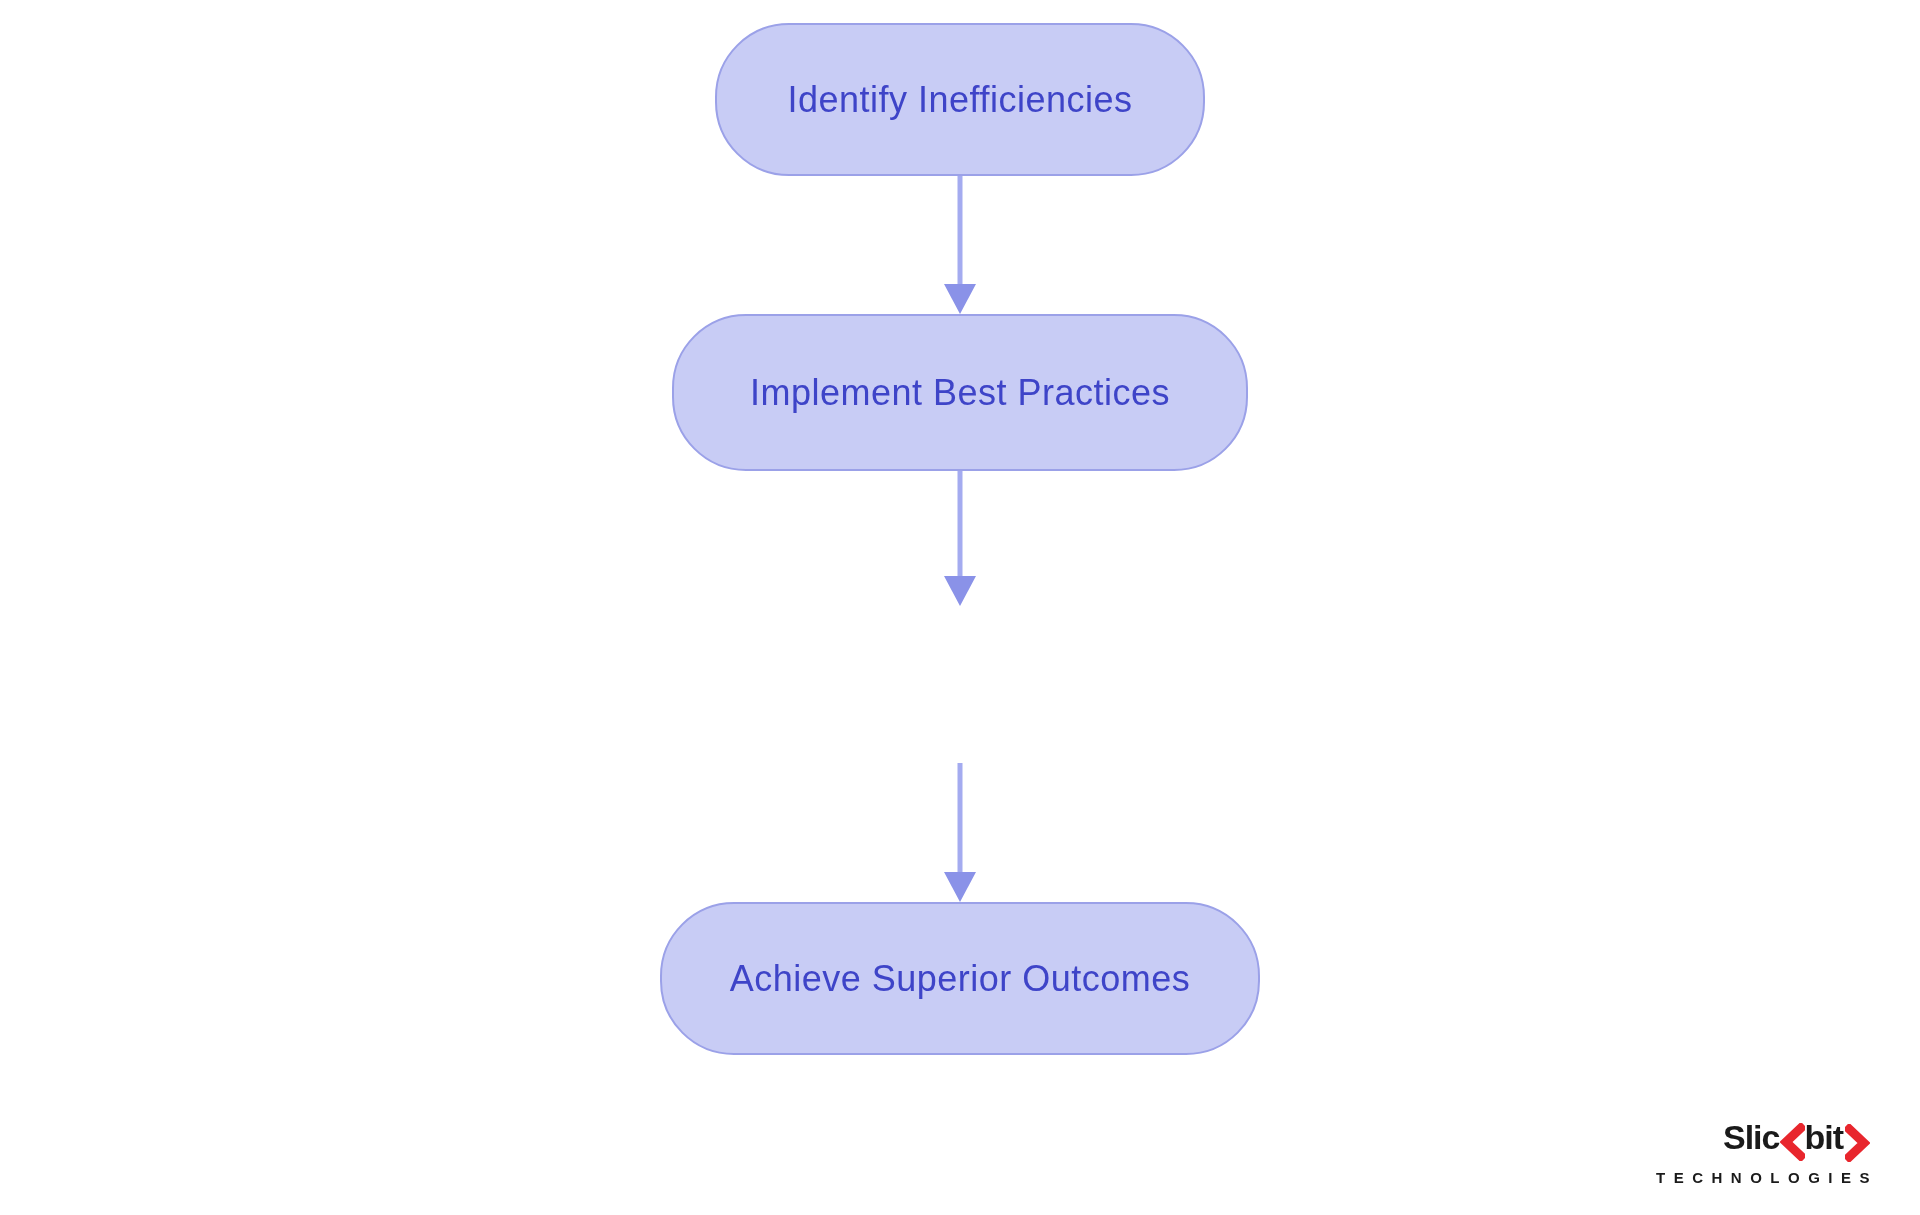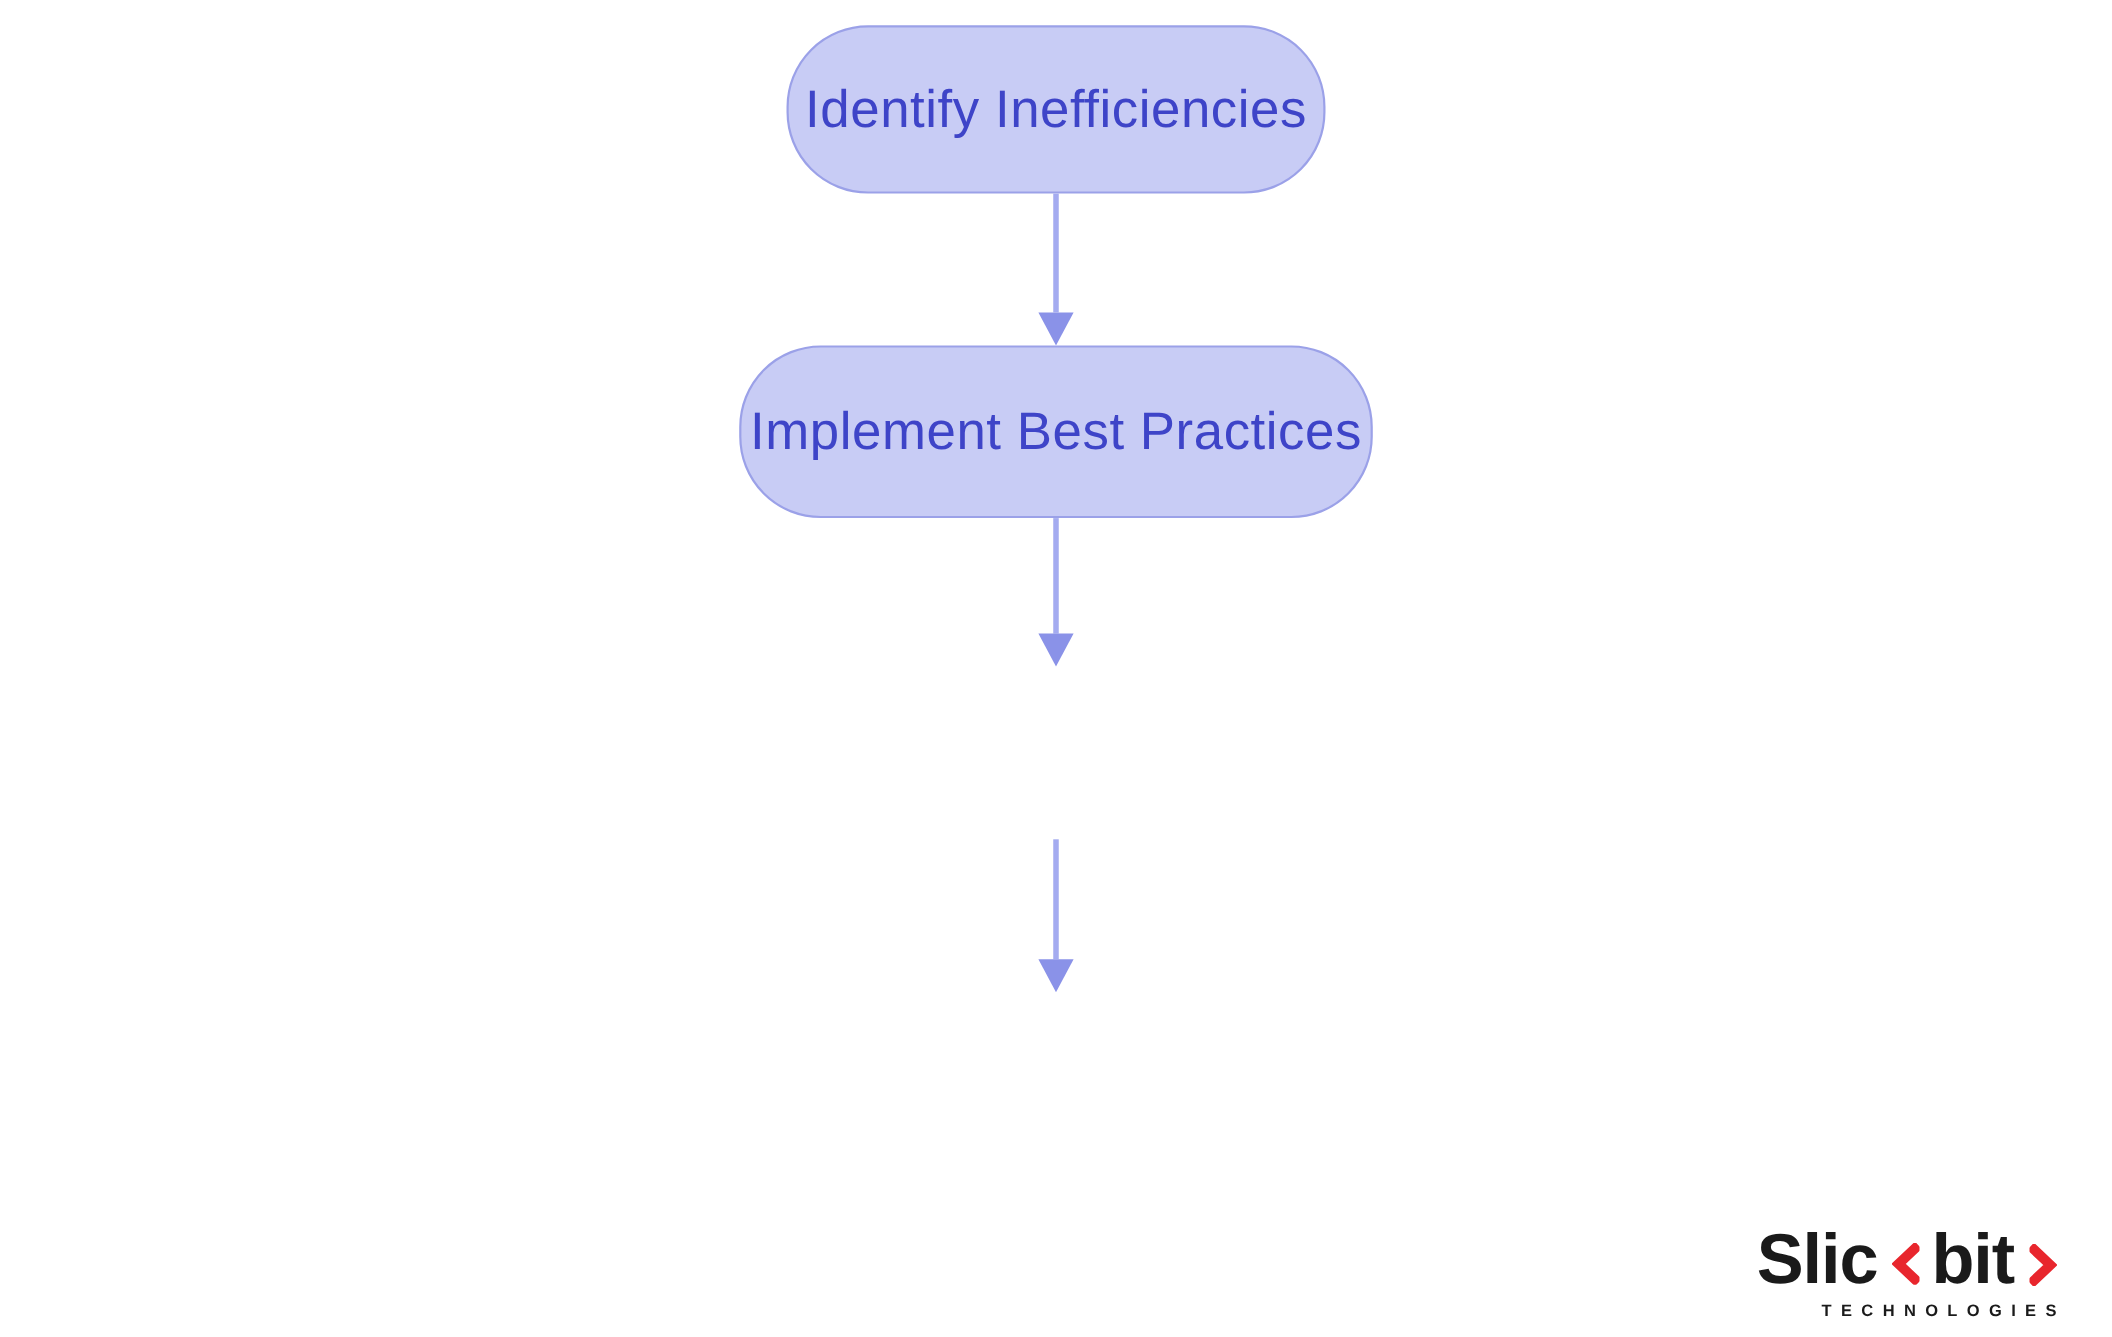--- a/index.html
+++ b/index.html
@@ -26,21 +26,21 @@
     position: absolute;
     background: var(--node-fill);
     border: 2px solid var(--node-border);
     border-radius: 74px;
     display: flex;
     align-items: center;
     justify-content: center;
   }
   .node-label {
     color: var(--node-text);
-    font-size: 48px;
+    font-size: 36px;
     letter-spacing: 0.5px;
     white-space: nowrap;
   }
   #node-1 { left: 715px; top: 23px;  width: 490px; height: 153px; }
   #node-2 { left: 672px; top: 314px; width: 576px; height: 157px; }
   #node-3 { left: 642px; top: 606px; width: 636px; height: 157px; }
   #node-4 { left: 660px; top: 902px; width: 600px; height: 153px; }
 
   .arrow { position: absolute; width: 32px; left: 944px; }
   .arrow .stem {
@@ -70,25 +70,24 @@
     position: absolute;
     right: 50px;
     top: 1112px;
     text-align: right;
   }
   .logo-brand {
     display: flex;
     align-items: center;
     justify-content: flex-end;
     color: var(--logo-black);
-    font-size: 64px;
+    font-size: 34px;
     font-weight: bold;
     letter-spacing: -1px;
     line-height: 1;
-    gap: 12px;
   }
   .logo-chevron { display: inline-block; }
   .logo-chevron svg { display: block; }
   .logo-chevron-k { margin: 10px -1px 0 1px; }
   .logo-chevron-end { margin: 12px 0 0 2px; }
   .logo-tagline {
     margin-top: 7px;
     color: var(--logo-black);
     font-size: 15px;
     font-weight: bold;
@@ -119,20 +118,23 @@
     <div class="stem"></div>
     <div class="head"></div>
   </div>
 
 
   <div class="arrow" id="arrow-3">
     <div class="stem"></div>
     <div class="head"></div>
   </div>
 
+  <div class="node" id="node-4">
+    <span class="node-label">Achieve Superior Outcomes</span>
+  </div>
 
   <div class="logo">
     <div class="logo-brand">
       <span>Slic</span>
         <span class="logo-chevron logo-chevron-k">
         <svg width="25" height="38" viewBox="0 0 25 38">
           <path d="M24 2 L6 19 L24 36" fill="none" stroke="#e8262d" stroke-width="9"></path>
         </svg>
       </span>
         <span>bit</span>

